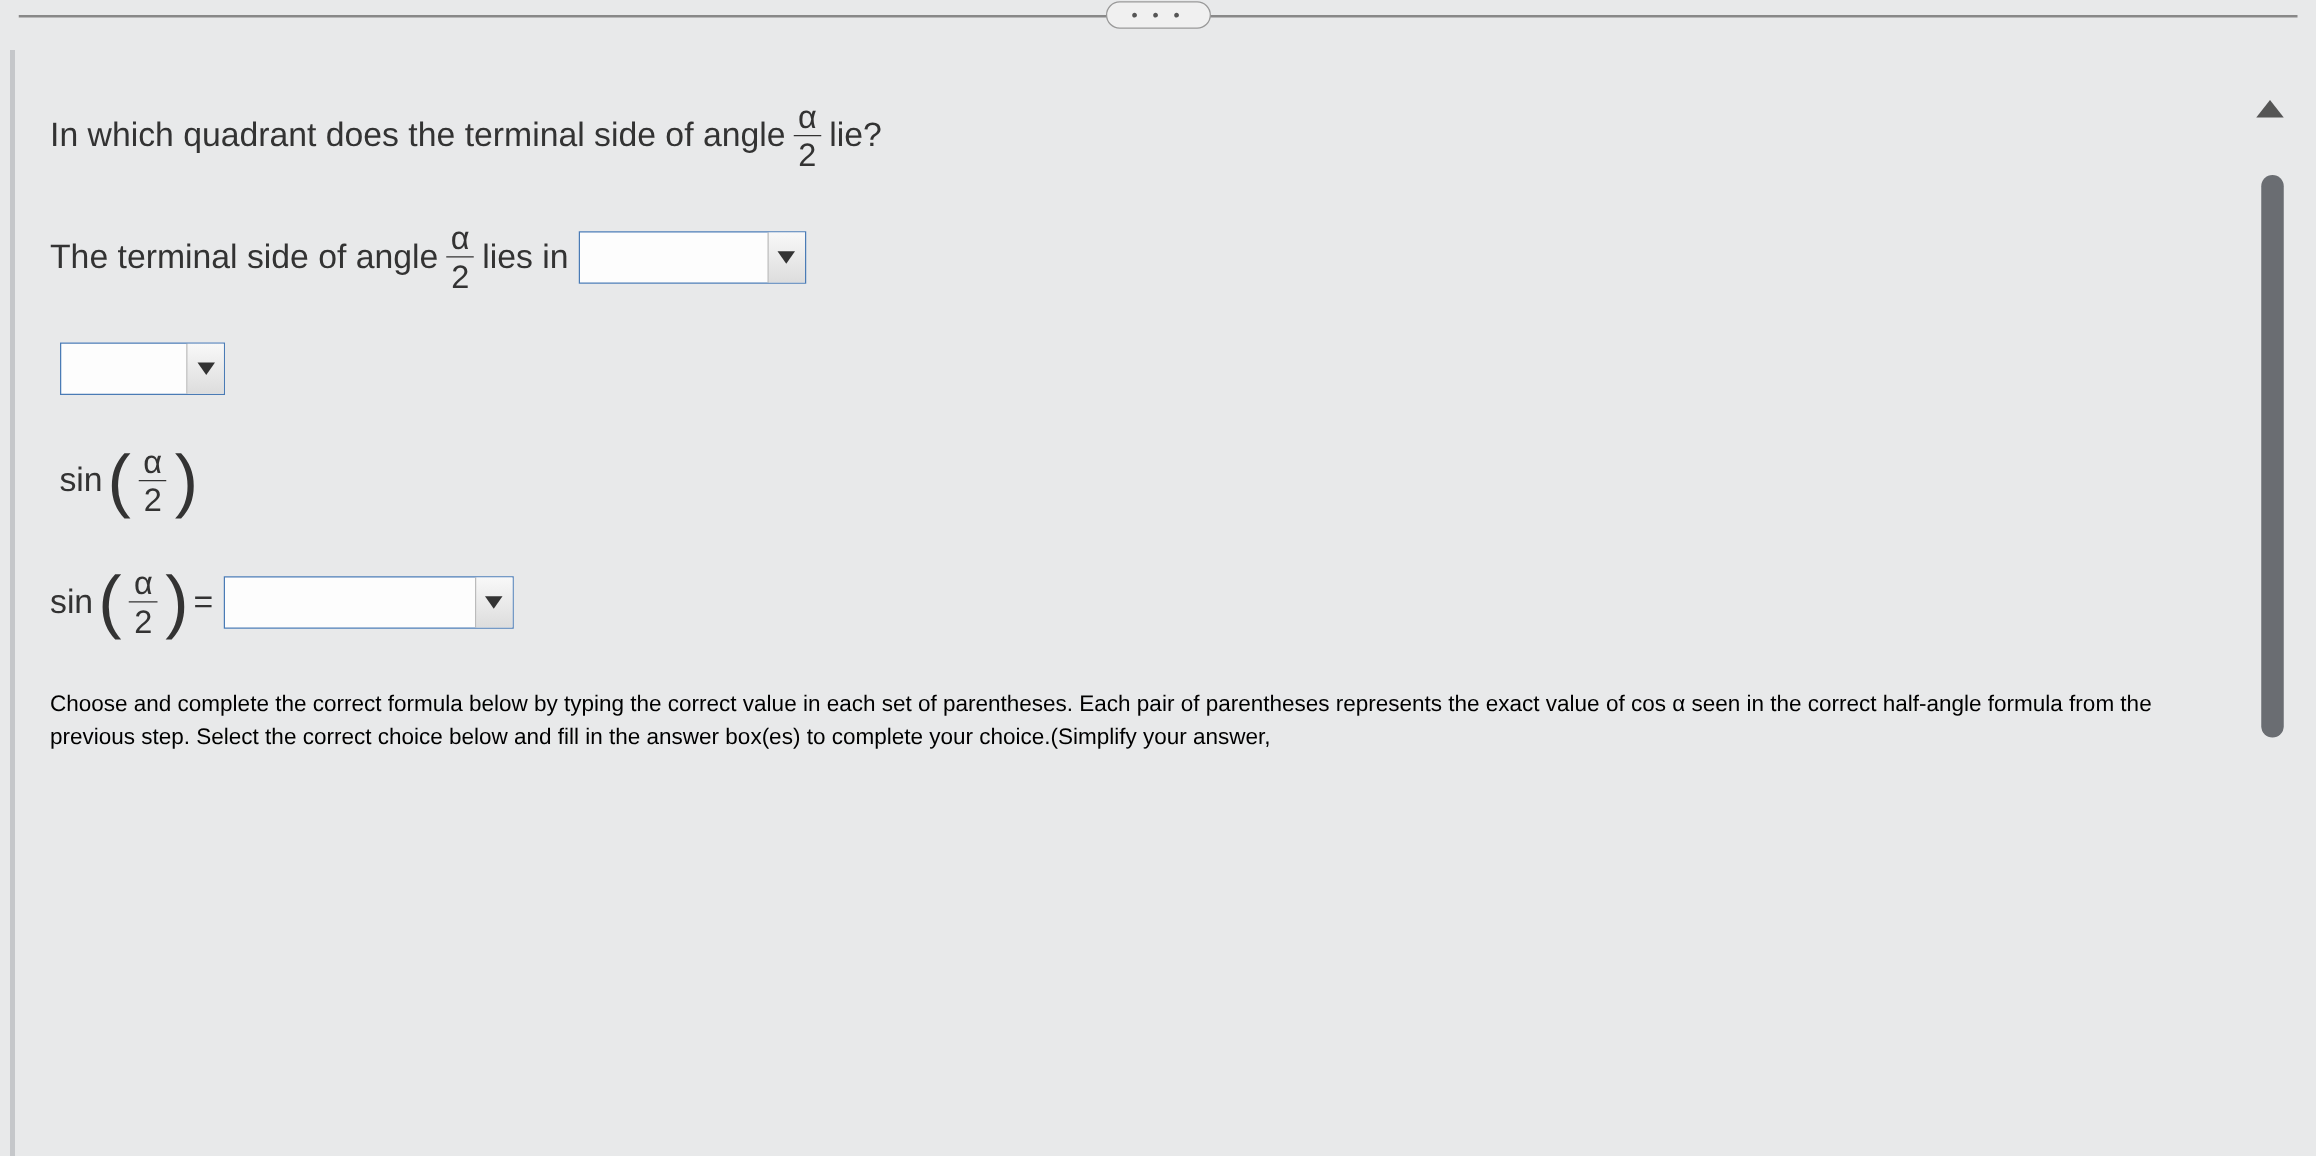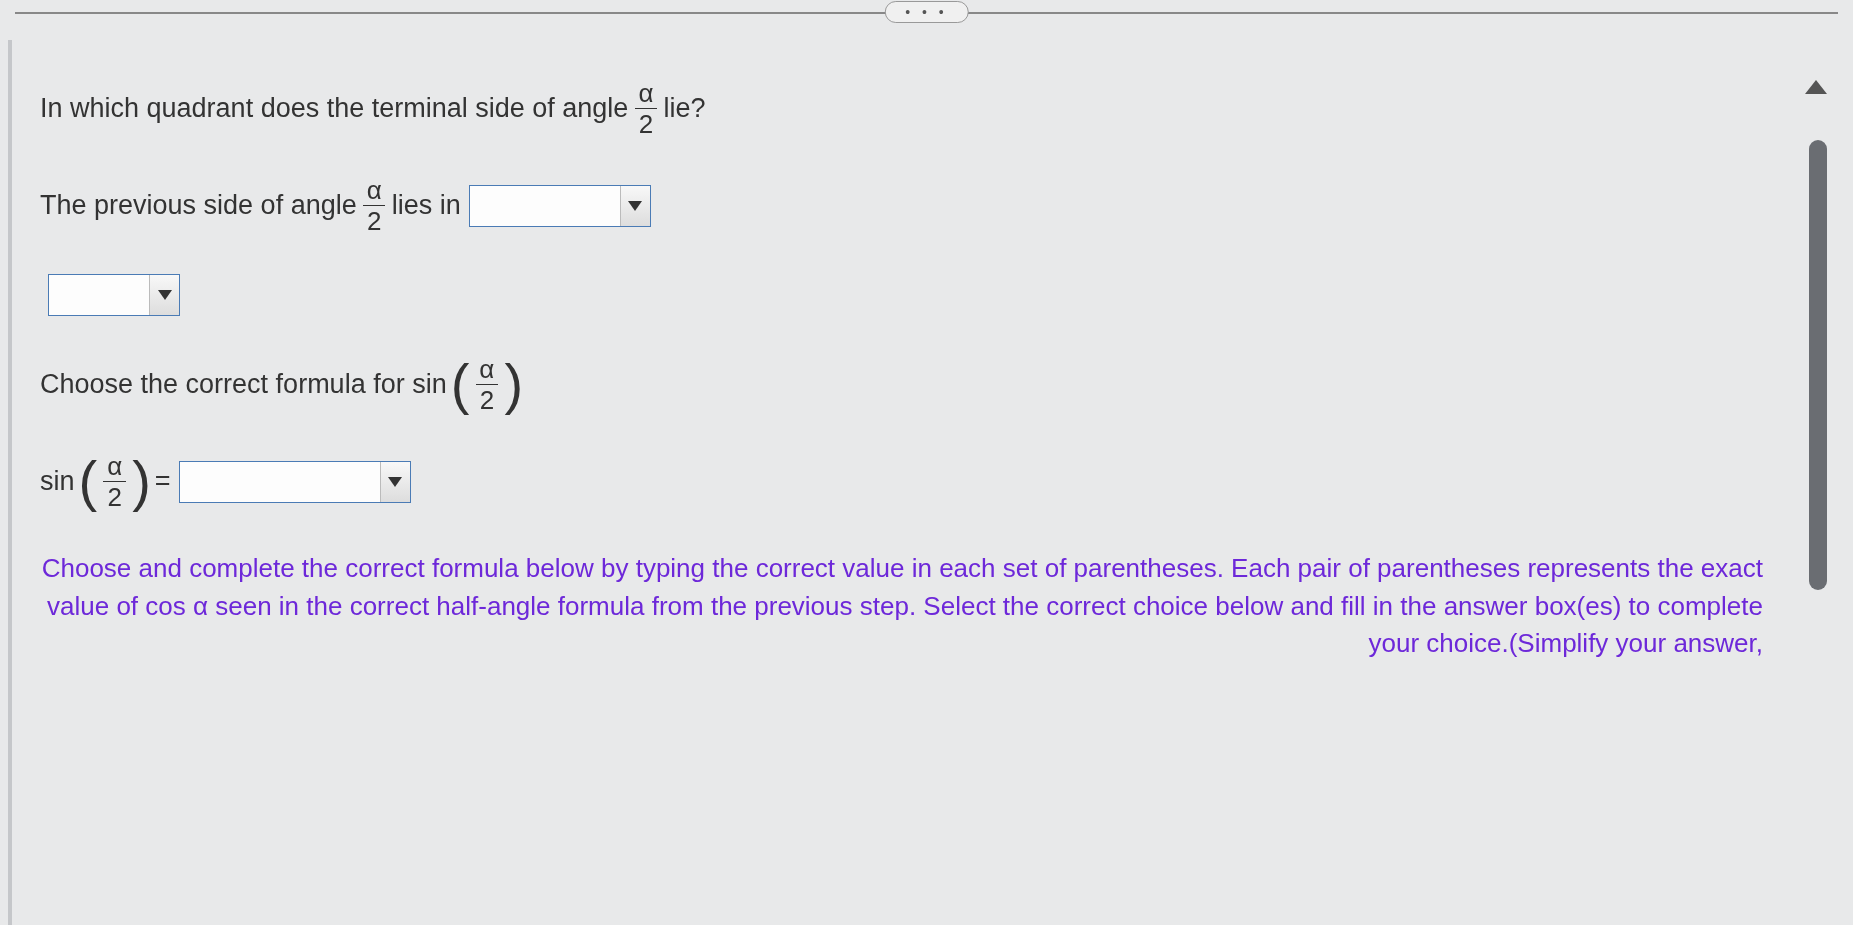--- a/index.html
+++ b/index.html
@@ -38,21 +38,20 @@
       z-index: 2;
     }
     .content {
       position: absolute;
       top: 80px;
       left: 40px;
       right: 90px;
       color: #333;
       font-size: 27px;
       line-height: 1.5;
-      text-align: right;
     }
     .line {
       display: flex;
       align-items: center;
       flex-wrap: wrap;
       margin-bottom: 40px;
     }
     .line.tight {
       margin-bottom: 30px;
     }
@@ -146,23 +145,23 @@
     }
     .left-border {
       position: absolute;
       left: 8px;
       top: 40px;
       bottom: 0;
       width: 4px;
       background: #c5c7ca;
     }
     .multi-line {
-      font-size: 26px;
+      font-size: 18px;
       line-height: 1.45;
-      color: #6d28d9;
+      color: #000000;
     }
   </style>
 </head>
 <body>
 
 <div class="divider-top"></div>
 <div class="ellipsis-tab">• • •</div>
 <div class="left-border"></div>
 
 <div class="content">
@@ -170,21 +169,21 @@
   <div class="line">
     <span>In which quadrant does the terminal side of angle</span>
     <span class="fraction">
       <span class="num">α</span>
       <span class="den">2</span>
     </span>
     <span>lie?</span>
   </div>
 
   <div class="line">
-    <span>The previous side of angle</span>
+    <span>The terminal side of angle</span>
     <span class="fraction">
       <span class="num">α</span>
       <span class="den">2</span>
     </span>
     <span>lies in</span>
     <span class="dropdown">
       <span class="dropdown-field"></span>
       <span class="dropdown-btn">
         <span class="triangle-down"></span>
       </span>
@@ -195,21 +194,20 @@
   <div class="line">
     <span class="dropdown">
       <span class="dropdown-field narrow"></span>
       <span class="dropdown-btn">
         <span class="triangle-down"></span>
       </span>
     </span>
   </div>
 
   <div class="line">
-    <span>Choose the correct formula for</span>
     <span>&nbsp;</span>
     <span class="bold">sin</span>
     <span class="paren-group">
       <span class="big-paren">(</span>
       <span class="fraction">
         <span class="num">α</span>
         <span class="den">2</span>
       </span>
       <span class="big-paren">)</span>
     </span>

